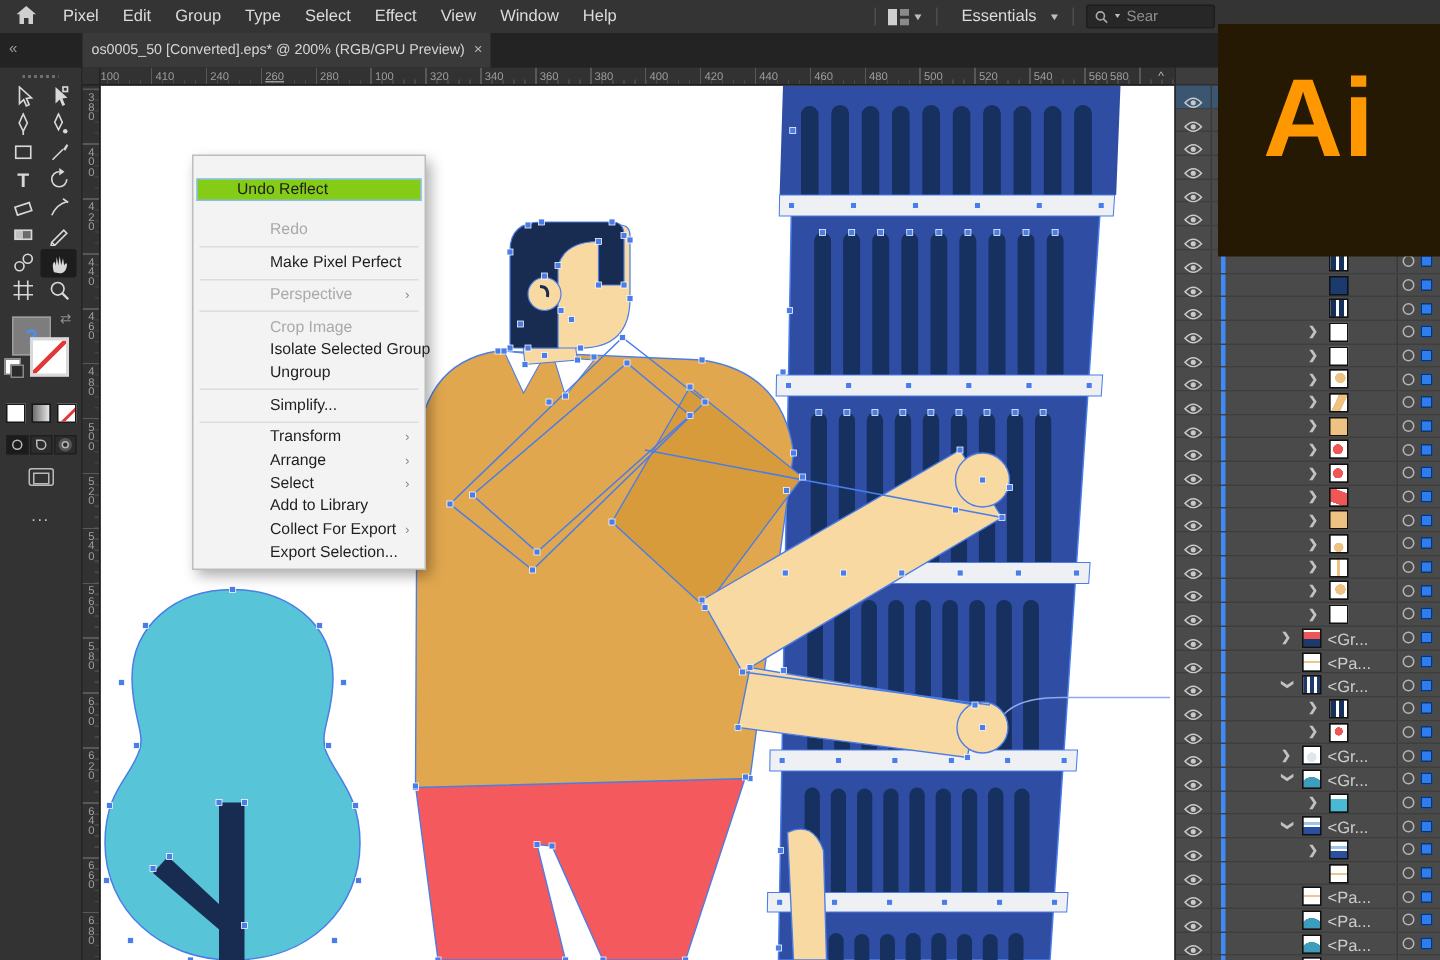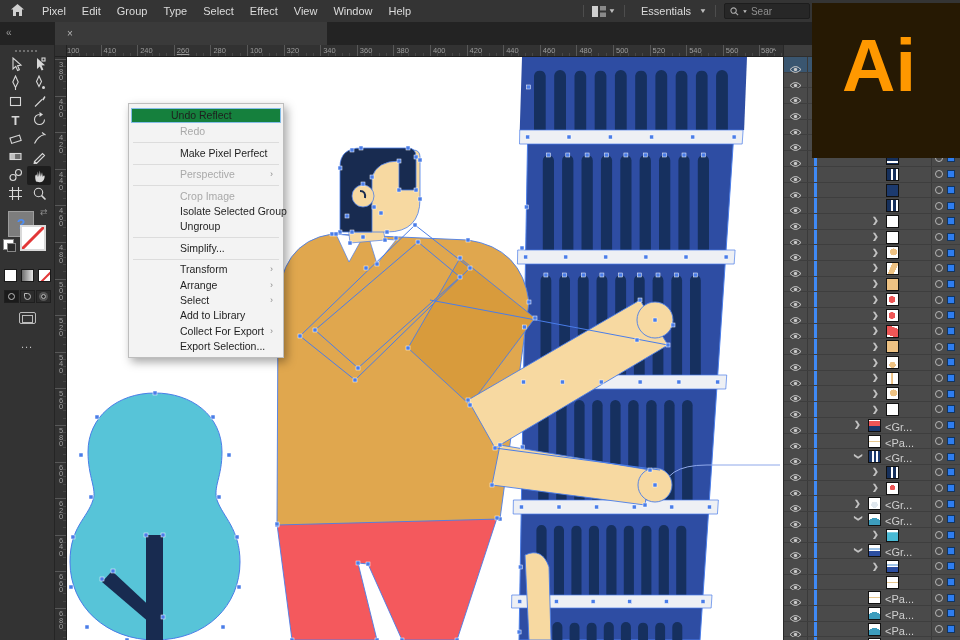--- a/index.html
+++ b/index.html
@@ -65,21 +65,21 @@
   .panelchev{position:absolute;right:7px;top:1px;color:#b9b9b9;font-size:8px}
 
   
   .canvas{position:absolute;left:67px;top:57px;width:716px;height:583px;background:#fff;overflow:hidden;z-index:1}
   .canvas svg{position:absolute;left:0;top:0}
 
   
   .ctxmenu{position:absolute;left:61px;top:46px;width:156px;background:#f3f3f3;border:1px solid #bdbdbd;box-shadow:3px 4px 9px rgba(0,0,0,.35);padding:3px 1px;z-index:6}
   .cmi{height:15.4px;line-height:15.4px;font-size:10.5px;color:#1e1e1e;padding-left:50px;position:relative;white-space:nowrap}
   .cmi.dis{color:#a9a9a9}
-  .cmi.hl{background:#15803d;border:1px solid #84bde8;line-height:13.4px;margin:1px 1px;padding-left:39px}
+  .cmi.hl{background:#84cc16;border:1px solid #84bde8;line-height:13.4px;margin:12px 1px;padding-left:26px}
   .cmi .sub{position:absolute;right:9px;top:0;color:#8a8a8a;font-size:9px}
   .csep{height:1px;background:#dcdcdc;margin:2.5px 3px}
 
   
   .panel{position:absolute;left:783px;top:22px;width:177px;height:618px;background:#454545;border-left:1px solid #282828;z-index:2;overflow:hidden}
   .phead{height:35px;background:#3d3d3d;border-bottom:1px solid #2e2e2e;color:#c9c9c9;font-size:10px;padding:12px 0 0 8px}
   .lrows{position:absolute;left:0;top:35px;right:0;bottom:0;overflow:hidden}
   .lrow{position:relative;height:15.7px;border-bottom:1px solid #3e3e3e;background:#4a4a4a}
   .lrow.hl{background:#3a5670}
   .leye{position:absolute;left:5px;top:3px;width:14px;height:10px}
@@ -106,21 +106,21 @@
   .t-person{background:linear-gradient(180deg,#fff 12%,#ef5656 13% 52%,#1c3a6e 53%)}
   .t-walk{background:radial-gradient(circle at 50% 42%,#ef5656 0 32%,#fff 34%)}
   .t-lines{background:linear-gradient(180deg,#fff 44%,#e8c88f 45% 56%,#fff 57%)}
   .t-tower{background:repeating-linear-gradient(90deg,#1c3a6e 0 2.5px,#fff 2.5px 4.5px)}
   .t-cloud{background:radial-gradient(circle at 50% 62%,#dfe7ee 0 36%,#fff 38%)}
   .t-tealhill{background:radial-gradient(circle at 50% 105%,#3d9dbd 0 58%,#fff 60%)}
   .t-teal{background:linear-gradient(180deg,#fff 22%,#49b9d4 23%)}
   .t-bld{background:linear-gradient(180deg,#fff 28%,#9fc4e8 29% 44%,#fff 45% 55%,#2c4ea0 56%)}
 
   
-  .aiblock{position:absolute;left:812px;top:3px;width:148px;height:155px;background:#261903;z-index:9}
+  .aiblock{position:absolute;left:812px;top:16px;width:148px;height:155px;background:#261903;z-index:9}
   .aiblock .ai{color:#ff9800;font-size:74px;font-weight:bold;padding:26px 0 0 30px;line-height:1}
 </style>
 </head>
 <body>
 
 <div id="app">
 
   <div class="menubar">
     <div class="home">
       <svg width="13" height="12" viewBox="0 0 13 12">
@@ -160,20 +160,21 @@
         <span class="chev-dn" style="font-size:6px">▼</span>
         <span>Sear</span>
       </div>
       <div style="width:150px"></div>
     </div>
   </div>
 
   <div class="tabbar">
     <span class="collapse">«</span>
     <div class="doctab">
+      <span>os0005_50 [Converted].eps* @ 200% (RGB/GPU Preview)</span>
       <span class="close">×</span>
     </div>
   </div>
 
   <div class="toolbar">
     <div class="grip"></div>
     <div class="tgrid" id="tool-grid">
         <div class="tool">
           <svg width="15" height="15" viewBox="0 0 15 15" stroke-width="1.1">
             <path d="M5,1 L5,12 L7.8,9.4 L9.6,13.6 L11.4,12.8 L9.6,8.6 L13,8.2 Z" fill="none" stroke="#d8d8d8"></path>
@@ -310,21 +311,21 @@
       <span class="rlabel" style="left: 341.4px;">380</span>
       <span class="rlabel" style="left: 378px;">400</span>
       <span class="rlabel" style="left: 414.6px;">420</span>
       <span class="rlabel" style="left: 451.2px;">440</span>
       <span class="rlabel" style="left: 487.8px;">460</span>
       <span class="rlabel" style="left: 524.4px;">480</span>
       <span class="rlabel" style="left: 561px;">500</span>
       <span class="rlabel" style="left: 597.6px;">520</span>
       <span class="rlabel" style="left: 634.2px;">540</span>
       <span class="rlabel" style="left: 670.8px;">560</span>
-      <span class="rlabel" style="left: 706px;">580</span>
+      <span class="rlabel" style="left: 685px;">580</span>
     </div>
   <div class="ruler-left" id="ruler-left">
       <span class="rvlabel" style="top: 5px;">3<br>8<br>0</span>
       <span class="rvlabel" style="top: 41.6px;">4<br>0<br>0</span>
       <span class="rvlabel" style="top: 78.2px;">4<br>2<br>0</span>
       <span class="rvlabel" style="top: 114.8px;">4<br>4<br>0</span>
       <span class="rvlabel" style="top: 151.4px;">4<br>6<br>0</span>
       <span class="rvlabel" style="top: 188px;">4<br>8<br>0</span>
       <span class="rvlabel" style="top: 224.6px;">5<br>0<br>0</span>
       <span class="rvlabel" style="top: 261.2px;">5<br>2<br>0</span>

